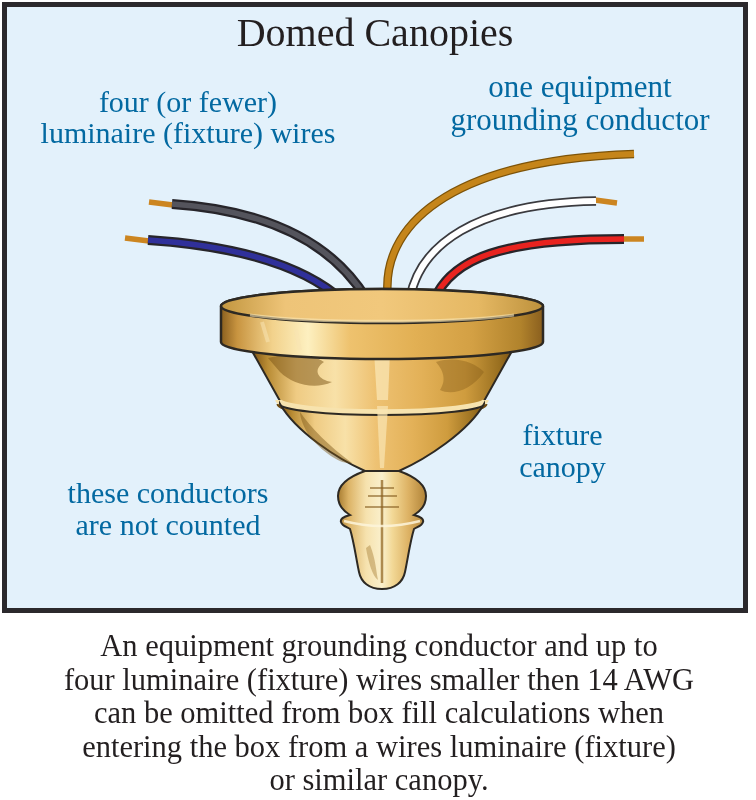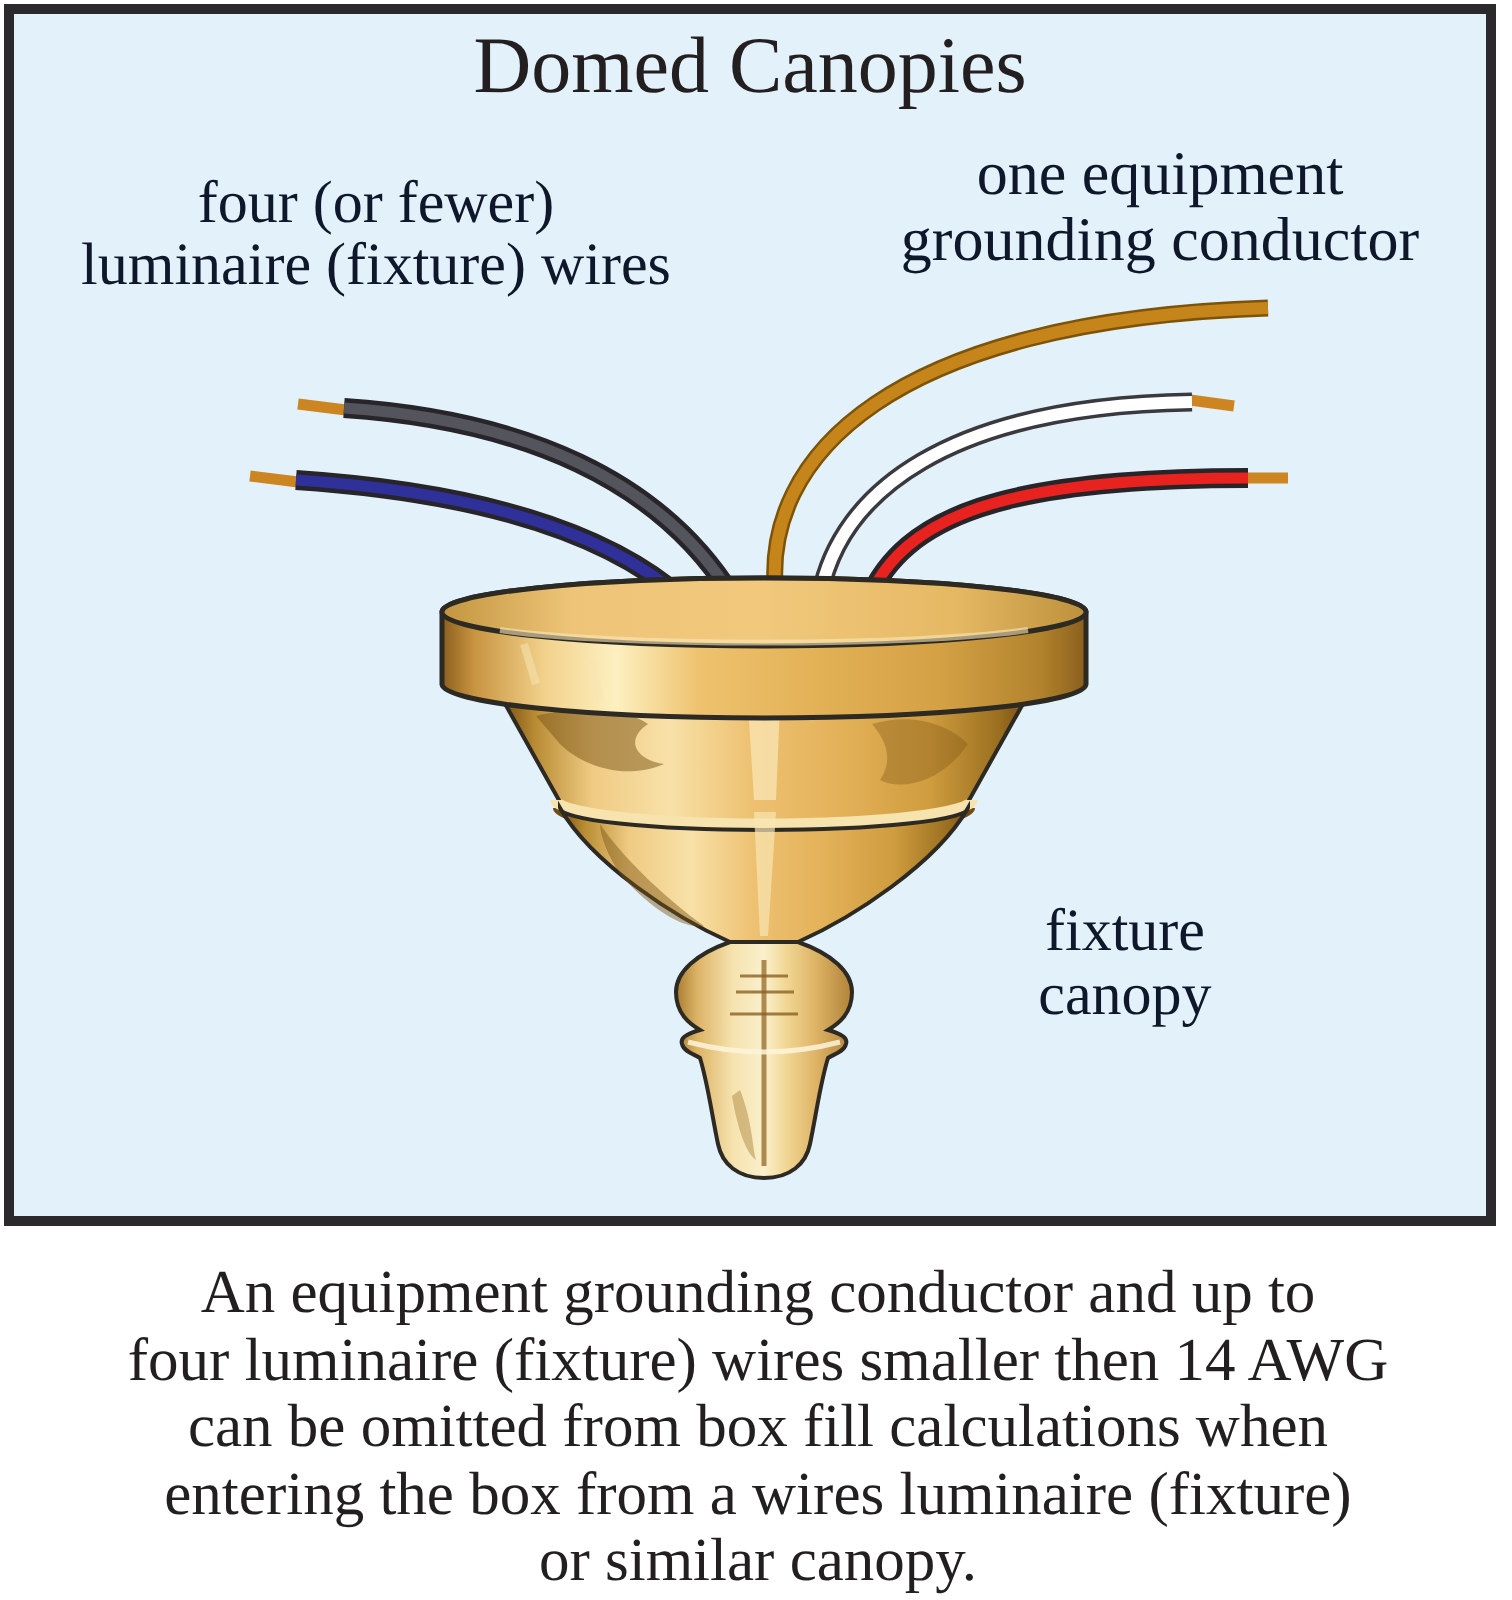--- a/index.html
+++ b/index.html
@@ -5,28 +5,28 @@
   html,body{margin:0;padding:0;background:#ffffff;}
   .stage{
     position:relative;width:756px;height:800px;background:#ffffff;
     font-family:Liberation Serif, serif;color:#231f20;overflow:hidden;
   }
   .panel{
     position:absolute;left:2px;top:2px;width:736px;height:601px;
     border:5px solid #2b292c;background:#e3f1fb;box-sizing:content-box;
   }
   .art{position:absolute;left:0;top:0;width:756px;height:800px;}
-  .lbl{position:absolute;text-align:center;white-space:nowrap;color:#0f172a;}
+  .lbl{position:absolute;text-align:center;white-space:nowrap;color:#0369a1;}
   .title{
     position:absolute;left:2px;top:12px;width:746px;text-align:center;
     font-size:40px;line-height:42px;color:#231f20;white-space:nowrap;
   }
   .lbl-left{left:0px;top:86px;width:376px;font-size:30px;line-height:31px;}
   .lbl-right{left:408px;top:70px;width:344px;font-size:31px;line-height:33px;}
-  .lbl-canopy{left:490px;top:419px;width:145px;font-size:30px;line-height:32px;margin-top:31px;}
+  .lbl-canopy{left:490px;top:419px;width:145px;font-size:30px;line-height:32px;}
   .lbl-notcounted{left:22px;top:477px;width:292px;font-size:30px;line-height:32px;}
   .caption{
     position:absolute;left:3px;top:630px;width:752px;
     font-size:30.5px;line-height:33.5px;color:#231f20;text-align:center;
   }
   .caption div{white-space:nowrap;}
 </style>
 </head>
 <body>
 
@@ -152,20 +152,24 @@
   <div class="lbl lbl-right">
     <div>one equipment</div>
     <div>grounding conductor</div>
   </div>
 
   <div class="lbl lbl-canopy">
     <div>fixture</div>
     <div>canopy</div>
   </div>
 
+  <div class="lbl lbl-notcounted">
+    <div>these conductors</div>
+    <div>are not counted</div>
+  </div>
 
   <div class="caption">
     <div>An equipment grounding conductor and up to</div>
     <div>four luminaire (fixture) wires smaller then 14 AWG</div>
     <div>can be omitted from box fill calculations when</div>
     <div>entering the box from a wires luminaire (fixture)</div>
     <div>or similar canopy.</div>
   </div>
 
 </div>

